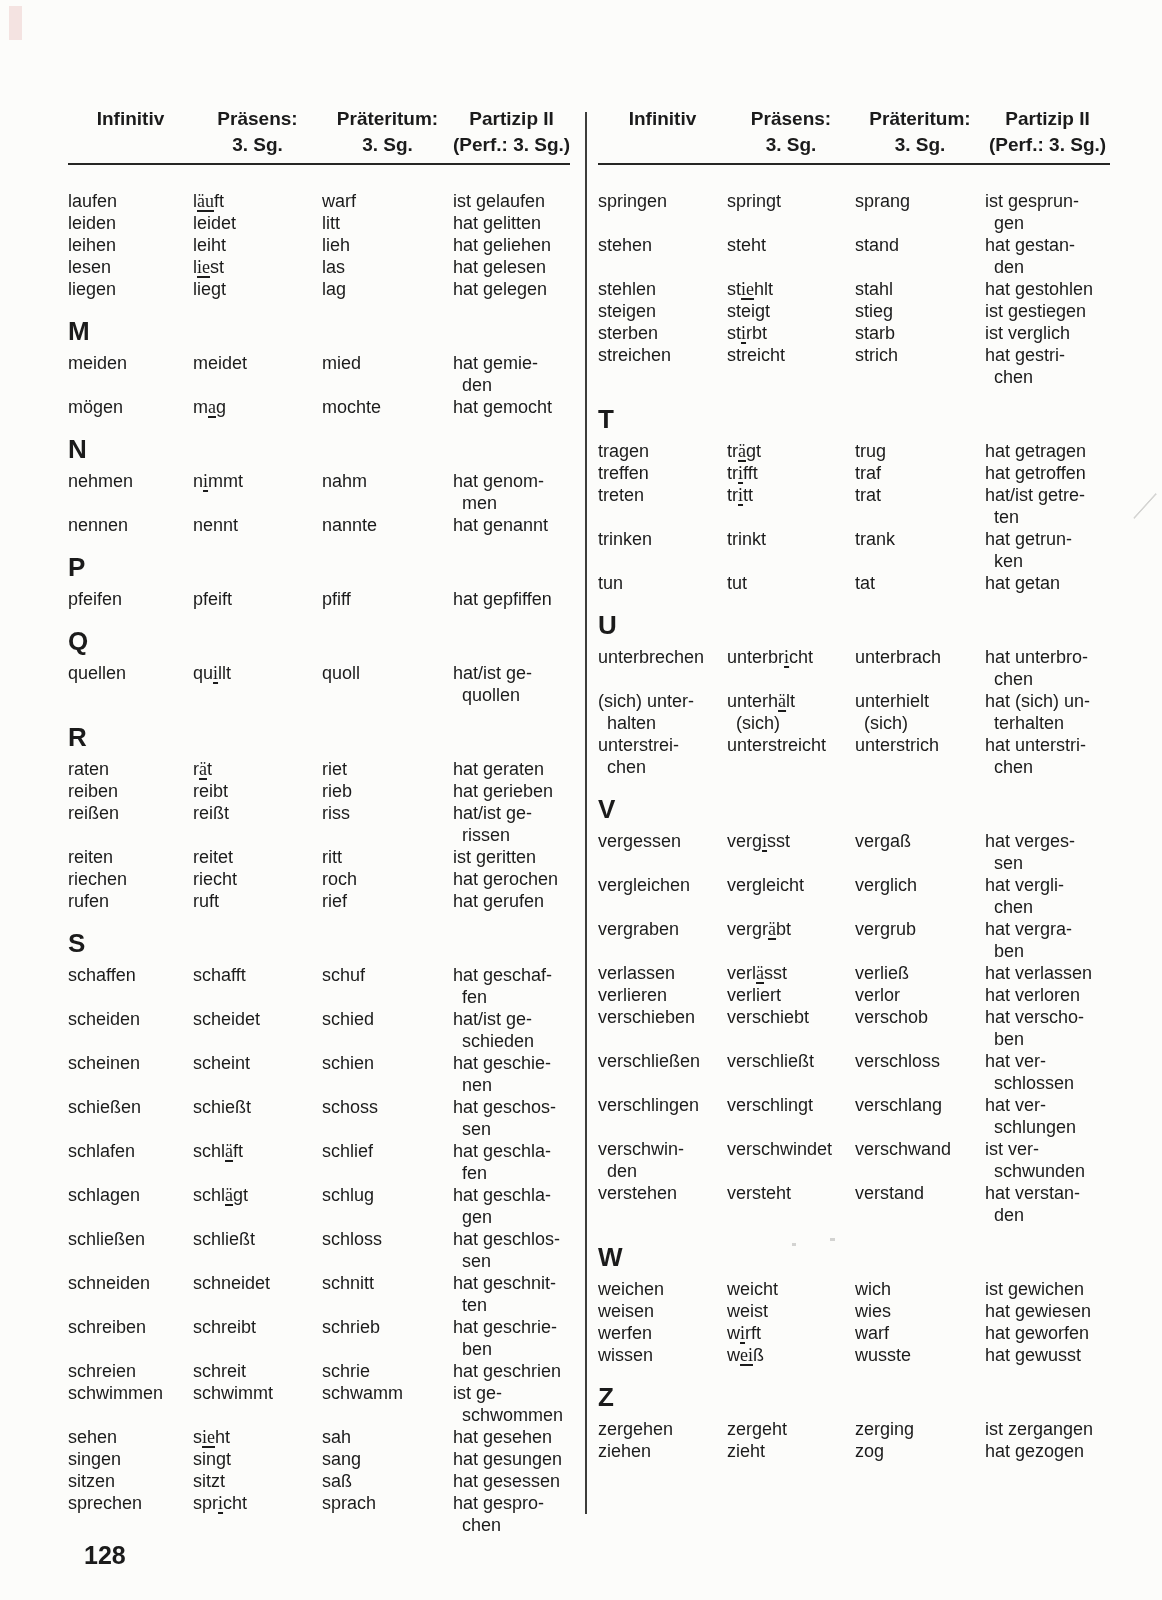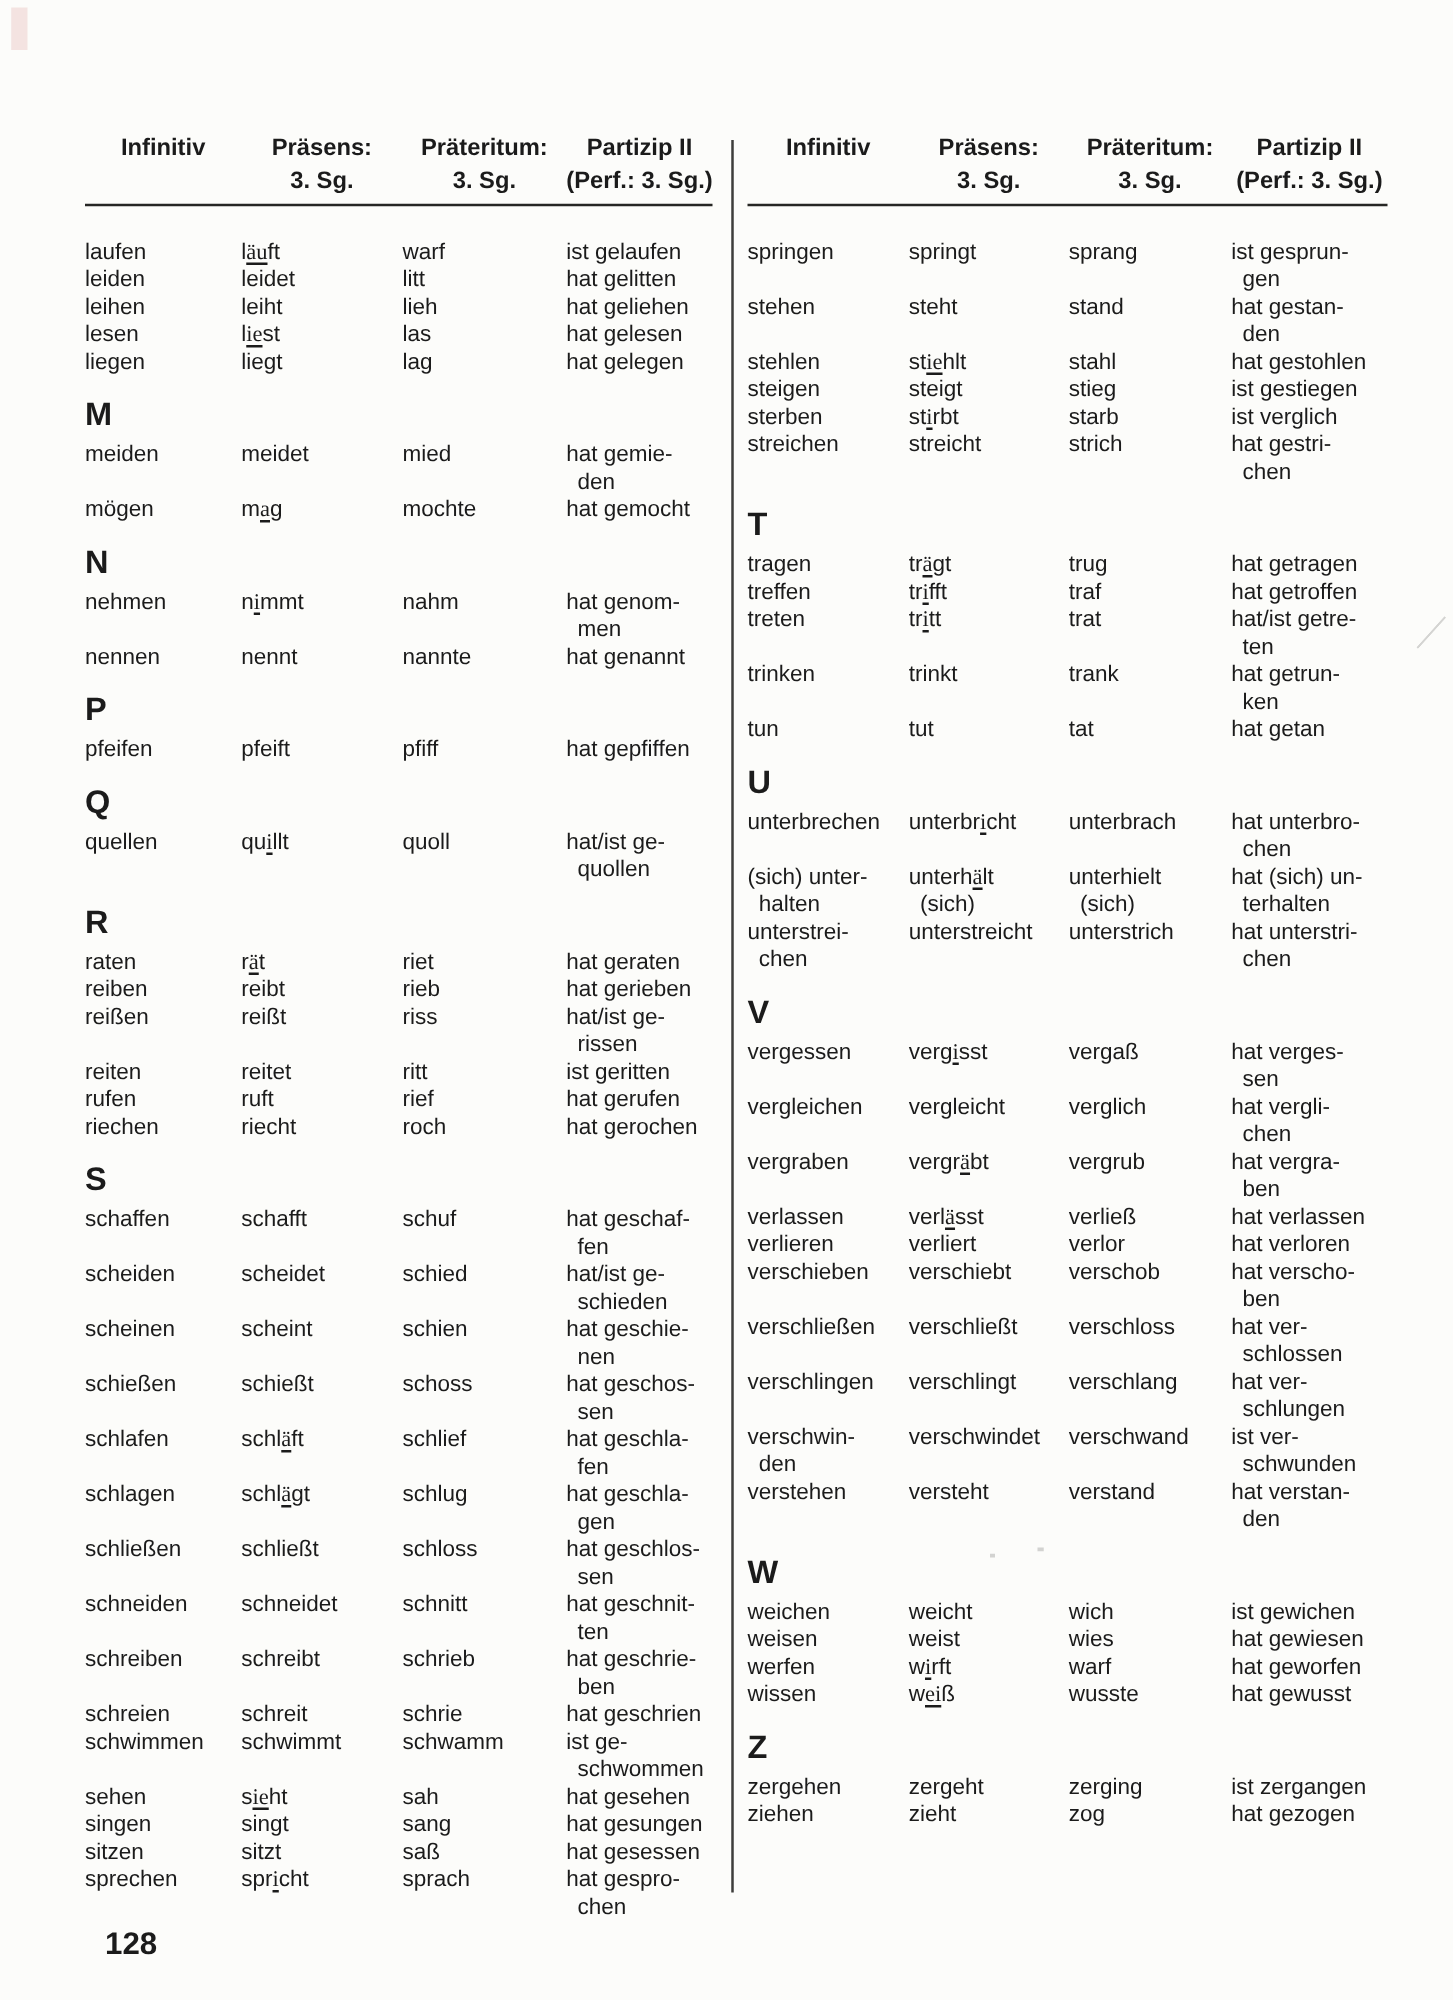--- a/index.html
+++ b/index.html
@@ -224,31 +224,31 @@
           <div class="cell">riss</div>
           <div class="cell">hat/ist ge-<br>rissen</div>
         </div>
         <div class="row grid">
           <div class="cell">reiten</div>
           <div class="cell">reitet</div>
           <div class="cell">ritt</div>
           <div class="cell">ist geritten</div>
         </div>
         <div class="row grid">
+          <div class="cell">riechen</div>
+          <div class="cell">riecht</div>
+          <div class="cell">roch</div>
+          <div class="cell">hat gerochen</div>
+        </div>
+        <div class="row grid">
           <div class="cell">rufen</div>
           <div class="cell">ruft</div>
           <div class="cell">rief</div>
           <div class="cell">hat gerufen</div>
         </div>
-        <div class="row grid">
-          <div class="cell">riechen</div>
-          <div class="cell">riecht</div>
-          <div class="cell">roch</div>
-          <div class="cell">hat gerochen</div>
-        </div>
         <div class="letter">S</div>
         <div class="row grid">
           <div class="cell">schaffen</div>
           <div class="cell">schafft</div>
           <div class="cell">schuf</div>
           <div class="cell">hat geschaf-<br>fen</div>
         </div>
         <div class="row grid">
           <div class="cell">scheiden</div>
           <div class="cell">scheidet</div>

